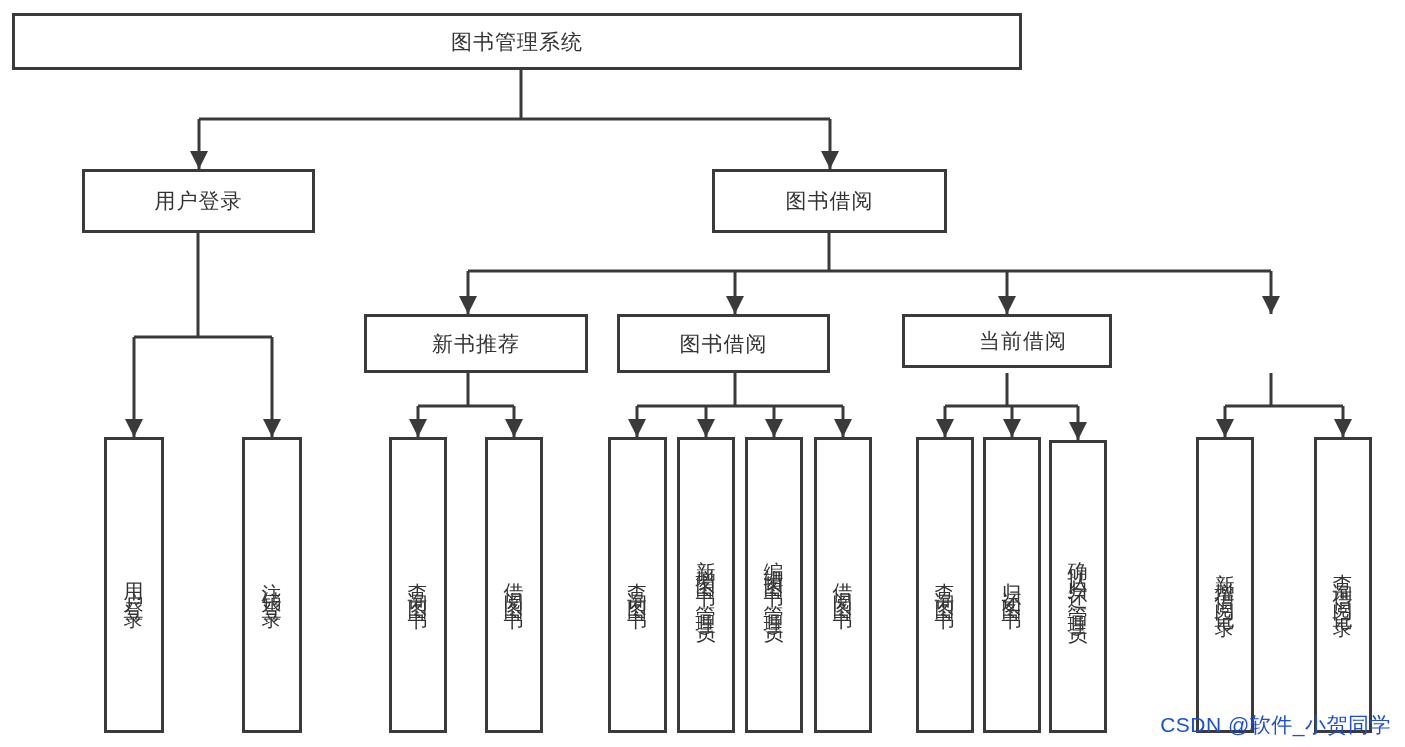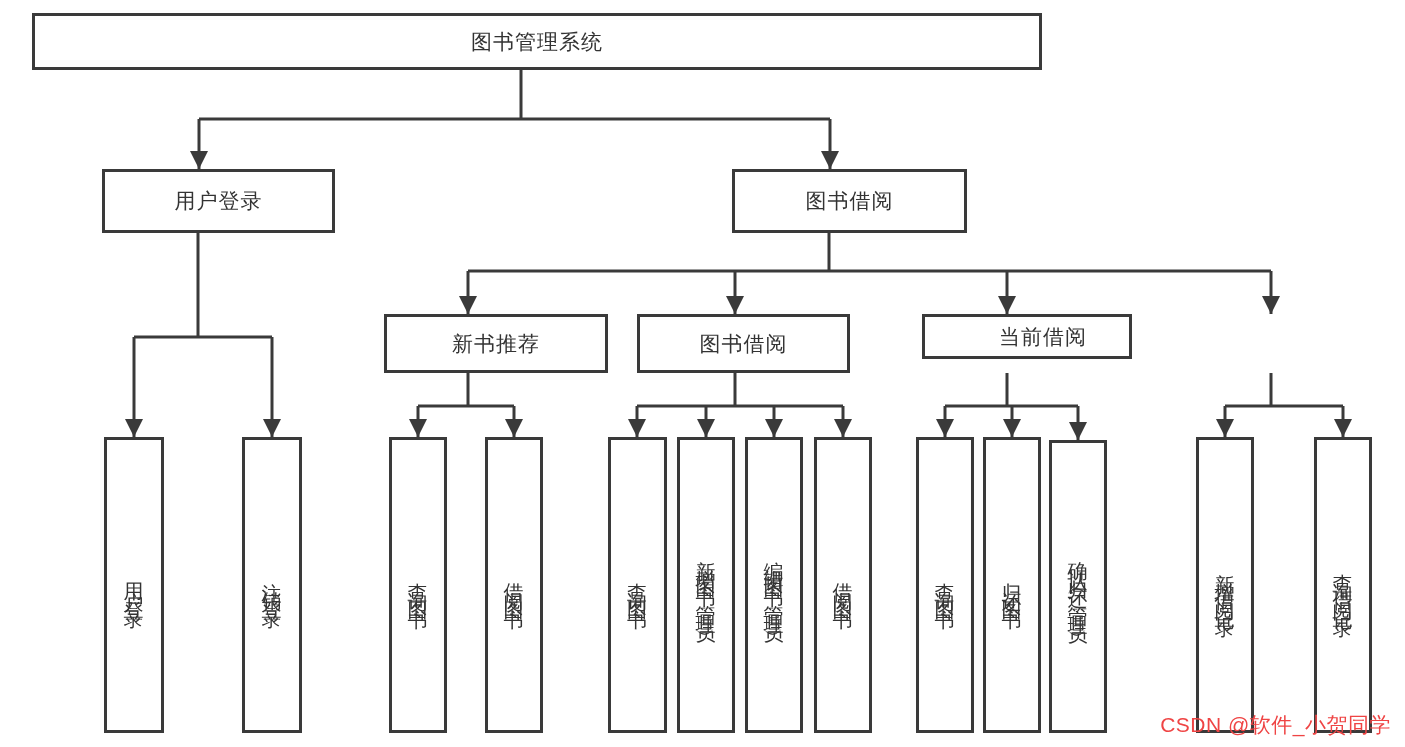--- a/index.html
+++ b/index.html
@@ -22,35 +22,35 @@
     box-sizing: border-box;
     background: #ffffff;
     border: 3px solid #3a3a3a;
     color: #333333;
     display: flex;
     align-items: center;
     justify-content: center;
     text-align: center;
     z-index: 1;
   }
-  .h-node { font-size: 21px; letter-spacing: 1px; white-space: nowrap; margin-left: 20px; }
+  .h-node { font-size: 21px; letter-spacing: 1px; white-space: nowrap; }
   .root-node { font-size: 21px; }
   .leaf { font-size: 20px; }
   .leaf .v-label {
     writing-mode: vertical-rl;
     text-orientation: mixed;
     letter-spacing: 9px;
     line-height: 1;
   }
   .watermark {
     position: absolute;
     right: 14px;
     bottom: 8px;
     z-index: 2;
-    color: #ef4444;
+    color: #1d4ed8;
     font-size: 21px;
     letter-spacing: 0.5px;
     white-space: nowrap;
   }
 </style>
 </head>
 <body>
 
 <div class="canvas">
 
@@ -107,21 +107,21 @@
   <div class="node h-node" style="left:712px; top:169px; width:235px; height:64px;">
     <span>图书借阅</span>
   </div>
 
   <div class="node h-node" style="left:364px; top:314px; width:224px; height:59px;">
     <span>新书推荐</span>
   </div>
   <div class="node h-node" style="left:617px; top:314px; width:213px; height:59px;">
     <span>图书借阅</span>
   </div>
-  <div class="node h-node" style="left:902px; top:314px; width:210px; height:45px;padding-left:32px;">
+  <div class="node h-node" style="left:902px; top:314px; width:210px; height:54px;padding-left:32px;">
     <span>当前借阅</span>
   </div>
 
   <div class="node leaf" style="left:104px; top:437px; width:60px; height:296px;">
     <span class="v-label">用户登录</span>
   </div>
   <div class="node leaf" style="left:242px; top:437px; width:60px; height:296px;">
     <span class="v-label">注销登录</span>
   </div>
 

